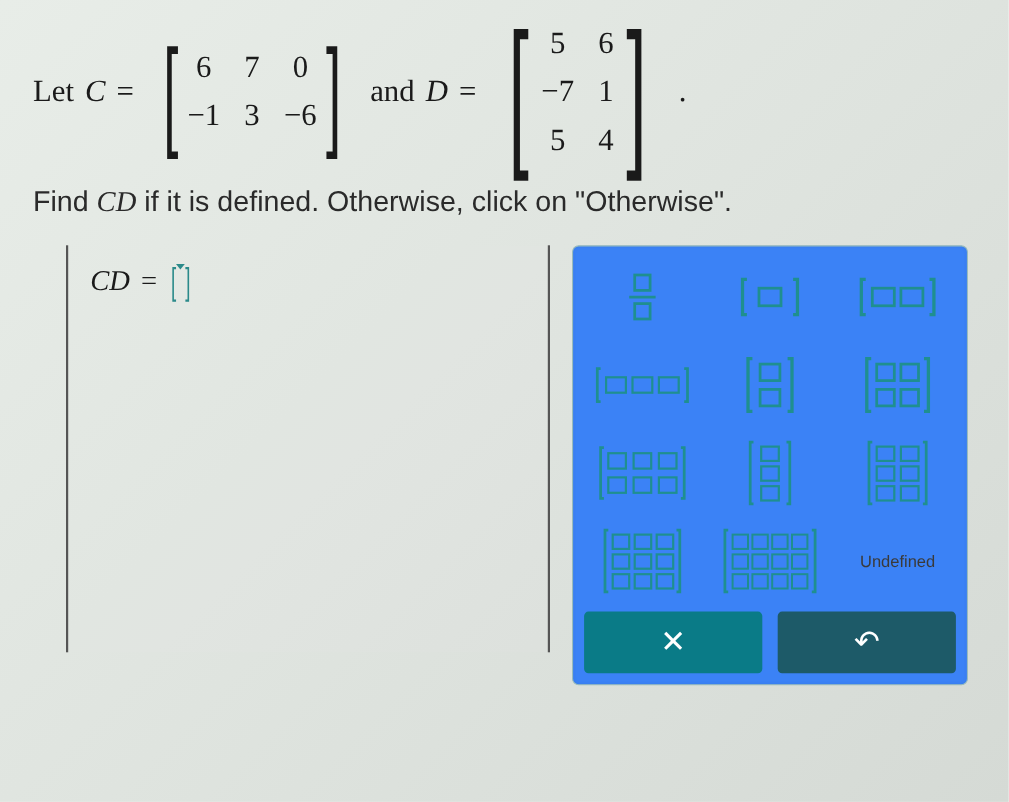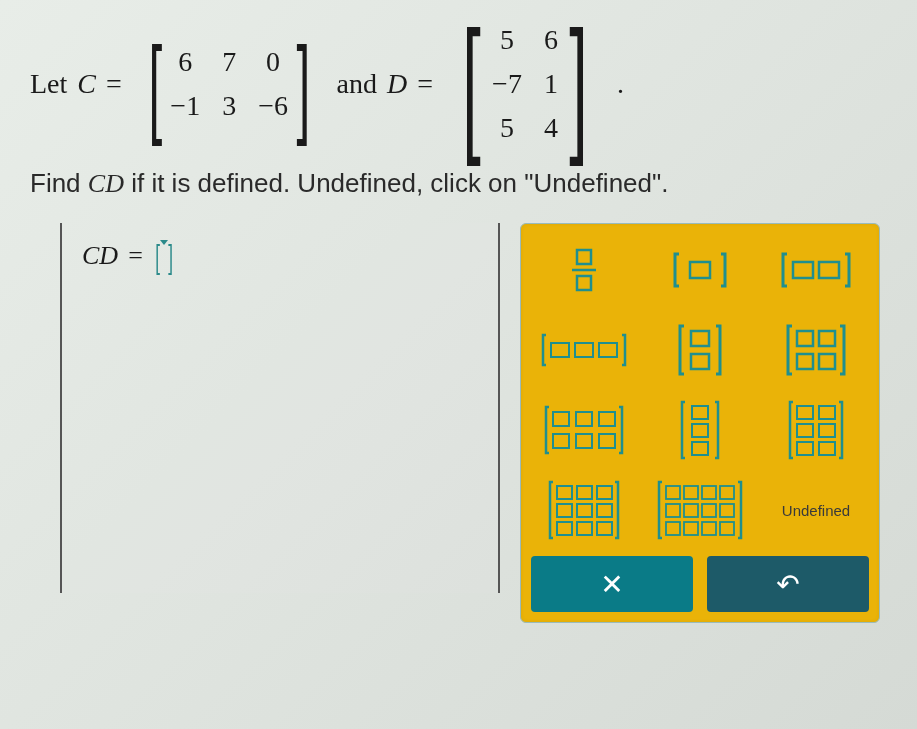--- a/index.html
+++ b/index.html
@@ -70,21 +70,21 @@
       top: -6px; left: 50%;
       transform: translateX(-50%);
       width: 0; height: 0;
       border-left: 4px solid transparent;
       border-right: 4px solid transparent;
       border-top: 5px solid #2b8a8a;
     }
     .small-bracket { font-size: 34px; line-height: 0.6; transform: scaleX(0.5); font-family: Arial; color: #2b8a8a; }
     .palette {
       width: 360px;
-      background: #eab308;
+      background: #3b82f6;
       border: 1px solid #9bb;
       border-radius: 6px;
       padding: 14px 10px 10px 10px;
       box-shadow: inset 0 0 4px rgba(0,0,0,0.06);
     }
     .palette-grid {
       display: grid;
       grid-template-columns: repeat(3, 1fr);
       gap: 16px 10px;
       justify-items: center;
@@ -154,21 +154,21 @@
       <span>1</span>
       <span>5</span>
       <span>4</span>
     </span>
     <span class="bracket bracket-tall">]</span>
   </span>
   <span>.</span>
 </div>
 
 <div class="instruction">
-  <span>Find </span><span class="math">CD</span><span> if it is defined. Undefined, click on "Undefined".</span>
+  <span>Find </span><span class="math">CD</span><span> if it is defined. Otherwise, click on "Otherwise".</span>
 </div>
 
 <div class="work-area">
   <div class="answer-box">
     <div class="answer-content">
       <span class="italic">CD</span>
       <span>=</span>
       <span class="answer-input">
         <span class="small-bracket">[</span>
         <span style="width:4px"></span>

